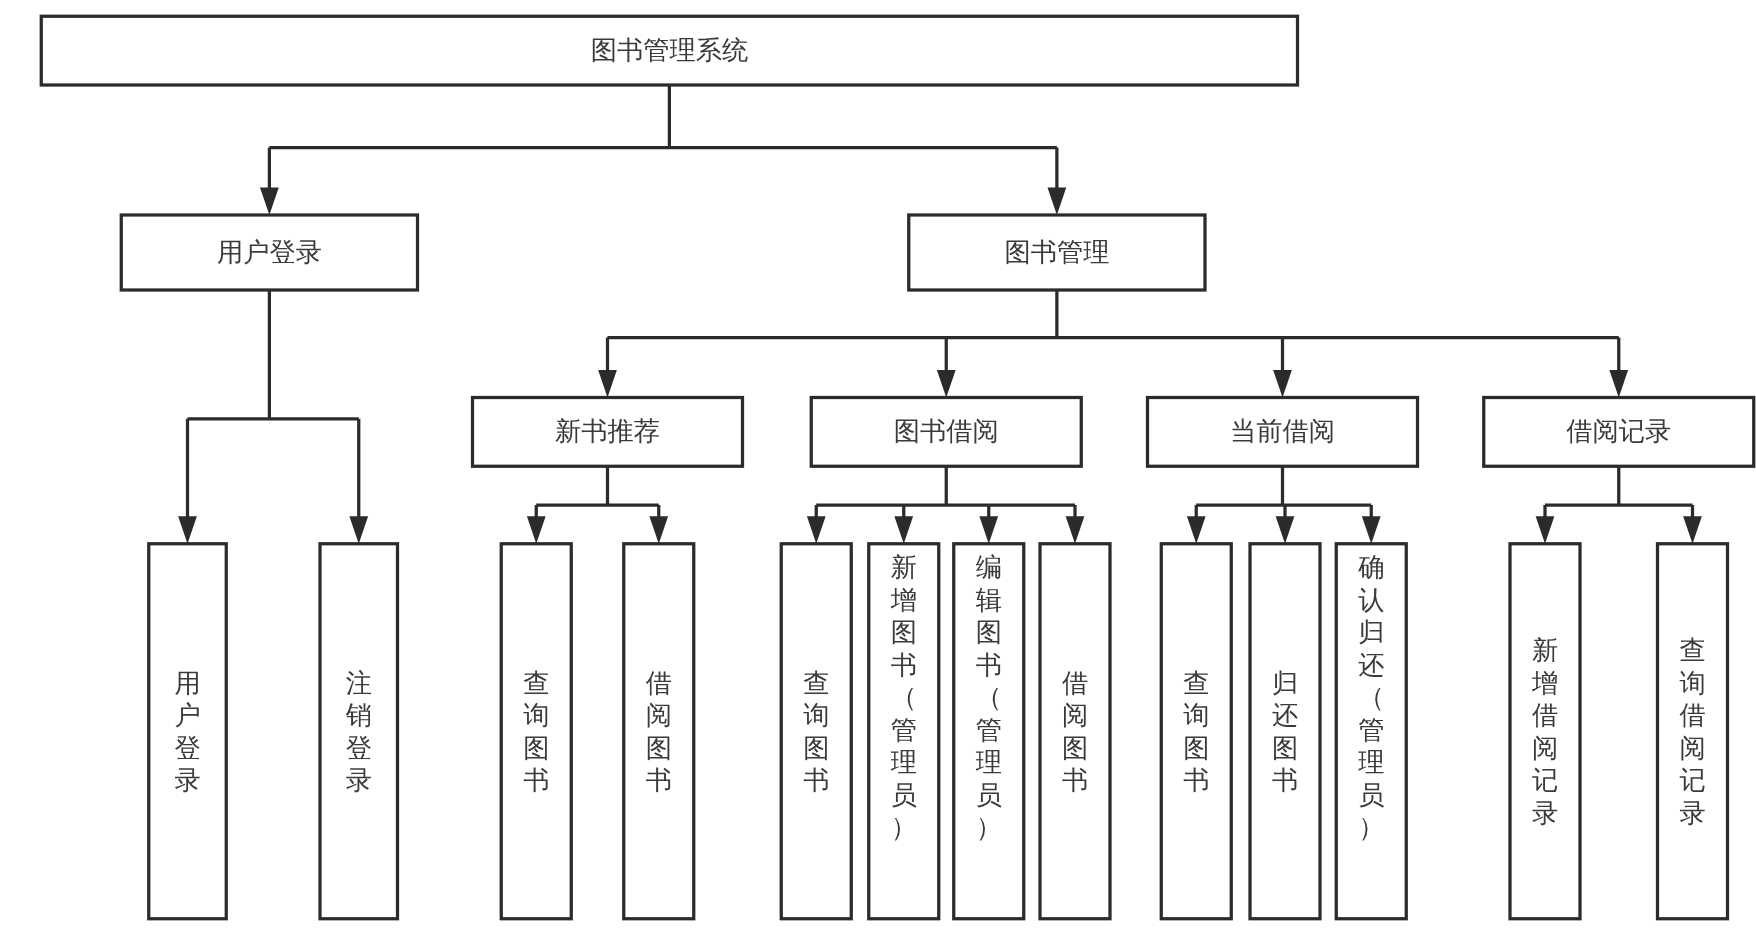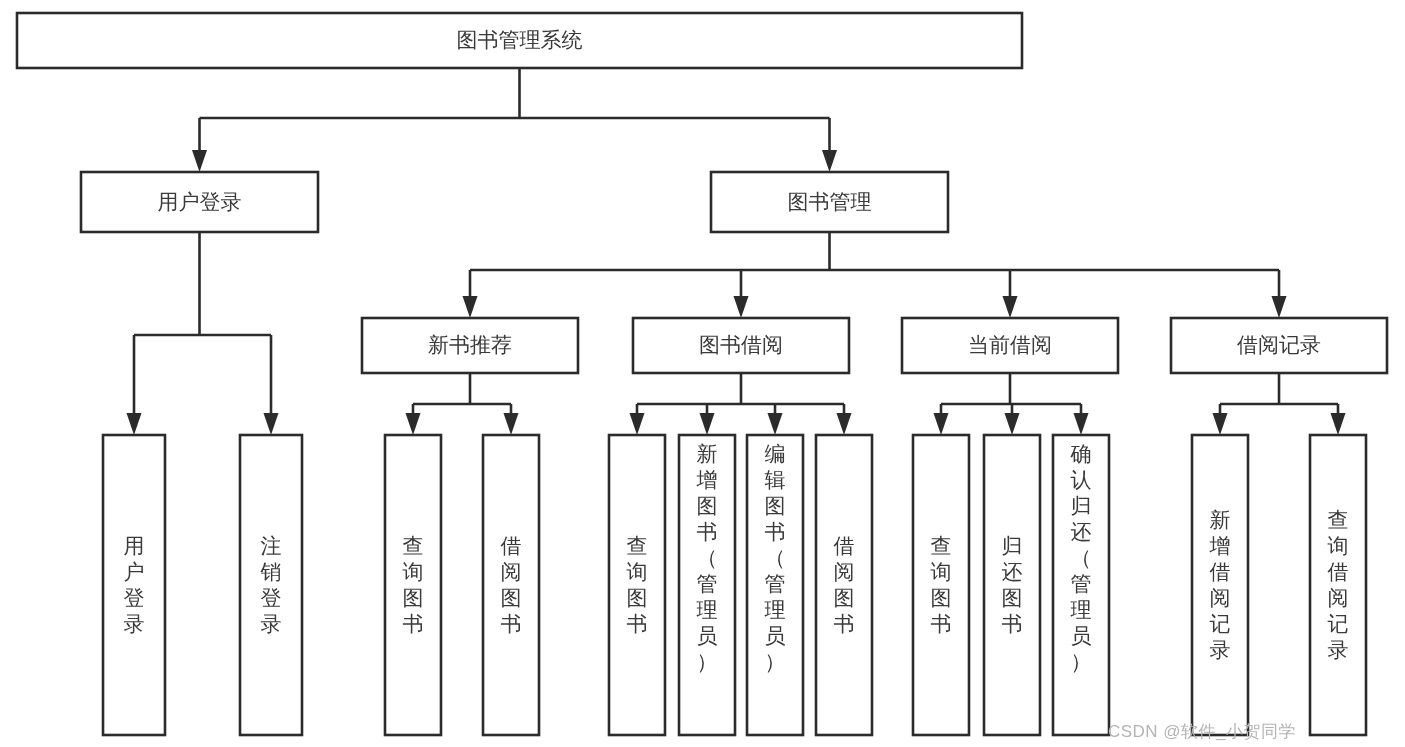--- a/index.html
+++ b/index.html
@@ -9,21 +9,21 @@
   }
   body {
     width: 1405px;
     height: 747px;
     font-family: "Liberation Sans", "DejaVu Sans", sans-serif;
     overflow: hidden;
     position: relative;
   }
   #diagram-root {
     position: absolute;
-    left: 0;
+    left: 16px;
     top: 0;
     width: 1306px;
     height: 747px;
   }
   svg#flow {
     display: block;
     width: 1405px;
     height: 747px;
   }
   .node-rect {
@@ -201,14 +201,13 @@
         <g>
           <rect x="1192" y="435" width="56" height="300" class="node-rect"></rect>
           <text x="1220" class="node-label-v" y="527.28"><tspan x="1220" dy="0">新</tspan><tspan x="1220" dy="26">增</tspan><tspan x="1220" dy="26">借</tspan><tspan x="1220" dy="26">阅</tspan><tspan x="1220" dy="26">记</tspan><tspan x="1220" dy="26">录</tspan></text>
         </g>
         <g>
           <rect x="1310" y="435" width="56" height="300" class="node-rect"></rect>
           <text x="1338" class="node-label-v" y="527.28"><tspan x="1338" dy="0">查</tspan><tspan x="1338" dy="26">询</tspan><tspan x="1338" dy="26">借</tspan><tspan x="1338" dy="26">阅</tspan><tspan x="1338" dy="26">记</tspan><tspan x="1338" dy="26">录</tspan></text>
         </g>
       </g>
   </svg>
-  <div class="watermark">CSDN @软件_小贺同学</div>
 </div>
 
 </body></html>

